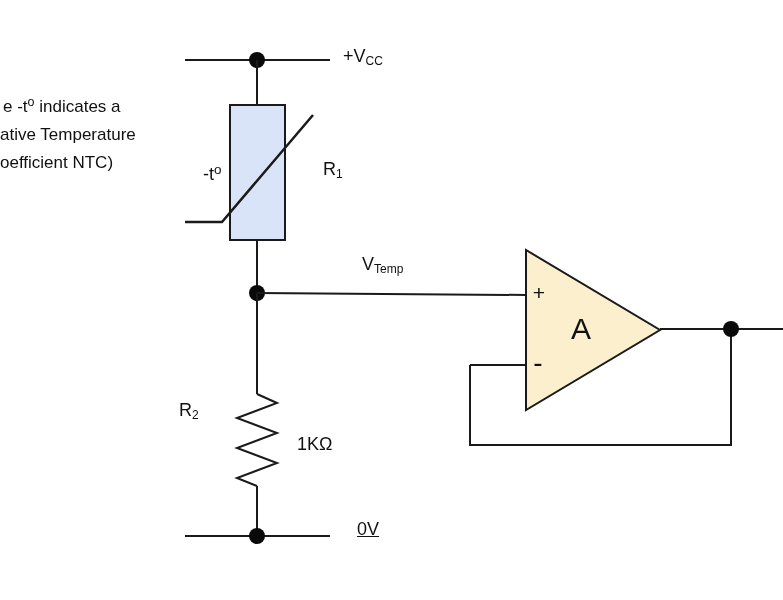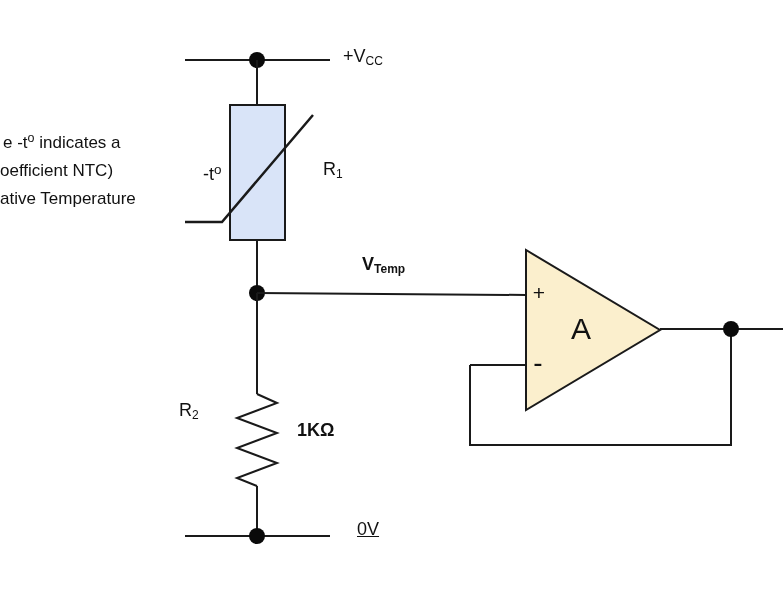--- a/index.html
+++ b/index.html
@@ -20,21 +20,21 @@
 
   .label { position: absolute; white-space: nowrap; line-height: 1.2; }
   .fs18  { font-size: 18px; }
   .sub   { font-size: 12px; vertical-align: -0.28em; }
   .sup   { font-size: 13.5px; vertical-align: 0.45em; }
   .center { transform: translate(-50%, -50%); }
   .opamp-a     { font-size: 30px; }
   .opamp-plus  { font-size: 21px; }
   .opamp-minus { font-size: 28px; }
 
-  .annotation { position: absolute; left: 0; top: 124px; font-size: 17px; line-height: 28px; }
+  .annotation { position: absolute; left: 0; top: 88px; font-size: 17px; line-height: 28px; }
   .annotation .l1 { margin-left: 3px; }
   .annotation .asup { font-size: 12.5px; vertical-align: 0.5em; }
 </style>
 </head>
 <body>
 
 <div class="canvas">
 
   <svg class="wires" width="783" height="600" viewBox="0 0 783 600">
 
@@ -59,35 +59,35 @@
 
     <polygon class="shape" points="526,250 526,410 660,330" fill="#fbefcd"></polygon>
     <line class="wire" x1="470" y1="365" x2="527" y2="365"></line>
     <polyline class="wire" points="470,365 470,445 731,445 731,329"></polyline>
     <line class="wire" x1="660" y1="329" x2="783" y2="329"></line>
     <circle class="dot" cx="731" cy="329" r="8"></circle>
   </svg>
 
   <div class="annotation">
     <div class="l1"><span>e -t</span><span class="asup">o</span><span> indicates a</span></div>
+    <div>ative Temperature</div>
     <div>oefficient NTC)</div>
-    <div>ative Temperature</div>
   </div>
 
   <div class="label fs18" style="left:343px; top:46px;"><span>+V</span><span class="sub">CC</span></div>
 
   <div class="label fs18" style="left:183px; top:162px;margin-left:20px;"><span>-t</span><span class="sup">o</span></div>
 
   <div class="label fs18" style="left:323px; top:159px;"><span>R</span><span class="sub">1</span></div>
 
-  <div class="label fs18" style="left:362px; top:254px;font-weight:bold;"><span>V</span><span class="sub">Temp</span></div>
+  <div class="label fs18" style="left:362px; top:254px;"><span>V</span><span class="sub">Temp</span></div>
 
   <div class="label fs18" style="left:179px; top:400px;"><span>R</span><span class="sub">2</span></div>
 
-  <div class="label fs18" style="left:297px; top:420px;font-weight:bold;">1KΩ</div>
+  <div class="label fs18" style="left:297px; top:434px;">1KΩ</div>
 
   <div class="label fs18" style="left:357px; top:519px;text-decoration:underline;">0V</div>
 
   <div class="label opamp-a center" style="left:581px; top:329px;">A</div>
   <div class="label opamp-plus center" style="left:539px; top:293px;">+</div>
   <div class="label opamp-minus center" style="left:538px; top:363px;">-</div>
 
 </div>
 
 </body></html>

